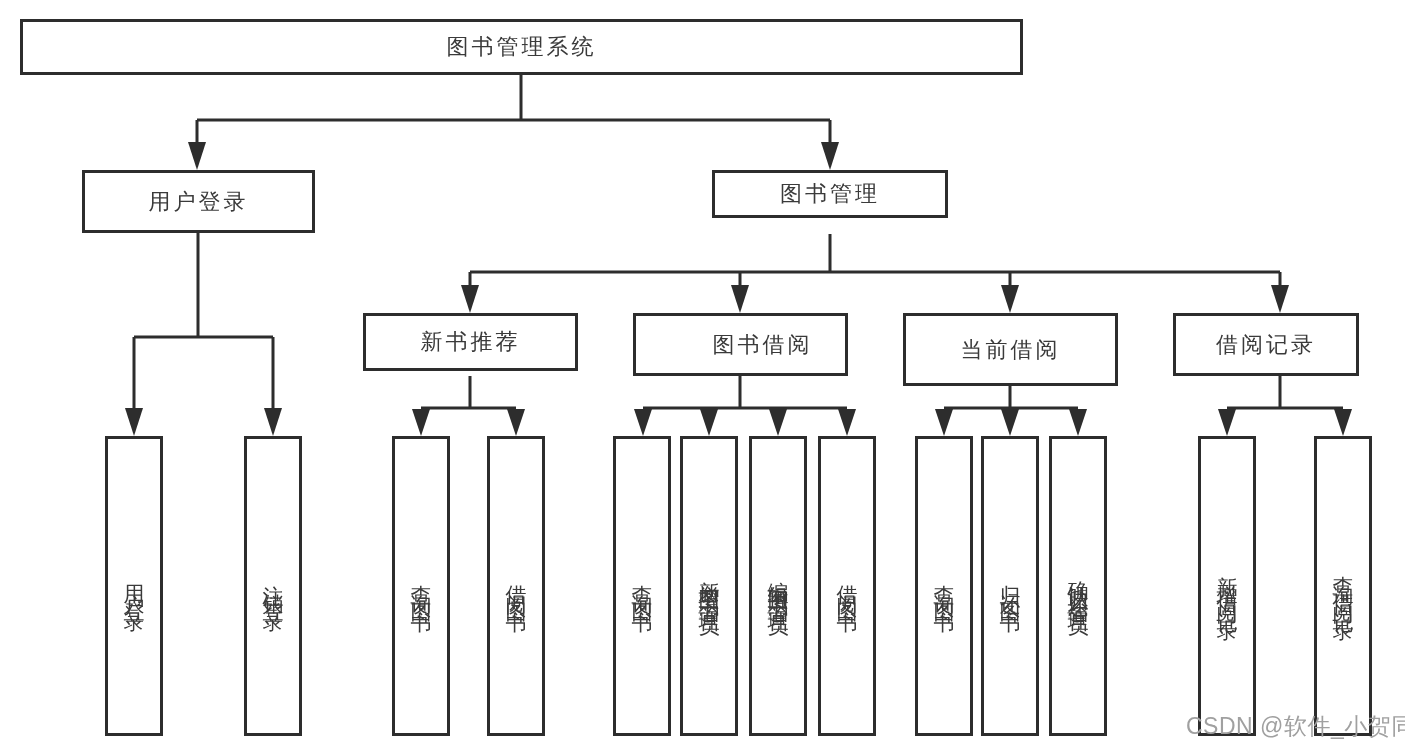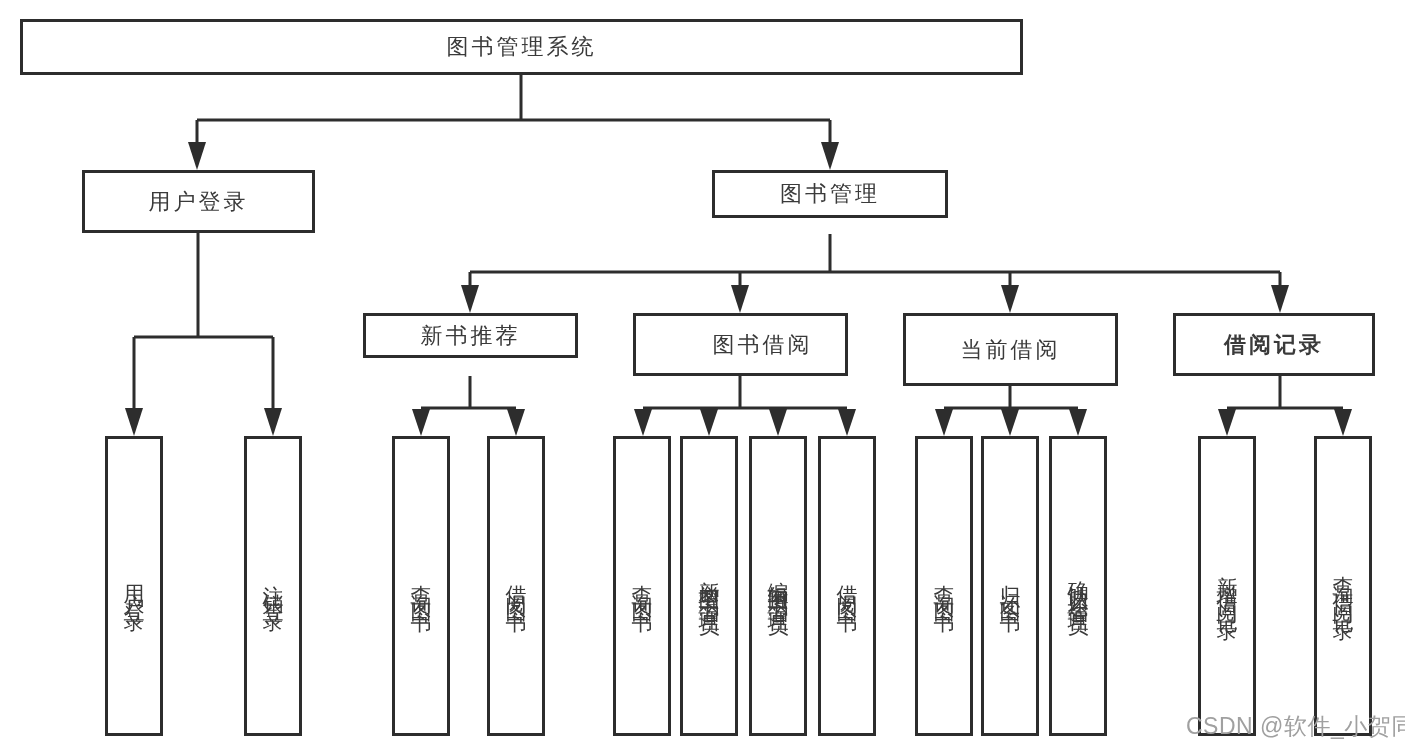--- a/index.html
+++ b/index.html
@@ -36,24 +36,24 @@
     writing-mode:vertical-rl;
     text-orientation:mixed;
     font-size:21px;letter-spacing:9px;
     white-space:normal;
   }
   .v-box.tight{letter-spacing:5px;}
   
   #n-root{left:20px;top:13px;width:1003px;height:56px;margin-top:6px;}
   #n-user-login{left:82px;top:170px;width:233px;height:63px;}
   #n-book-mgmt{left:712px;top:170px;width:236px;height:48px;}
-  #n-new-books{left:363px;top:313px;width:215px;height:45px;}
+  #n-new-books{left:363px;top:313px;width:215px;height:58px;}
   #n-borrow{left:633px;top:313px;width:215px;height:63px;padding-left:44px;}
   #n-current{left:903px;top:313px;width:215px;height:73px;}
-  #n-records{left:1173px;top:313px;width:202px;height:63px;font-weight:bold;}
+  #n-records{left:1173px;top:313px;width:186px;height:63px;}
   .leaf{top:436px;height:300px;width:58px;}
   #n-leaf-login{left:105px;}
   #n-leaf-logout{left:244px;}
   #n-leaf-nb-query{left:392px;}
   #n-leaf-nb-borrow{left:487px;}
   #n-leaf-bw-query{left:613px;}
   #n-leaf-bw-add{left:680px;}
   #n-leaf-bw-edit{left:749px;}
   #n-leaf-bw-borrow{left:818px;}
   #n-leaf-cur-query{left:915px;}

